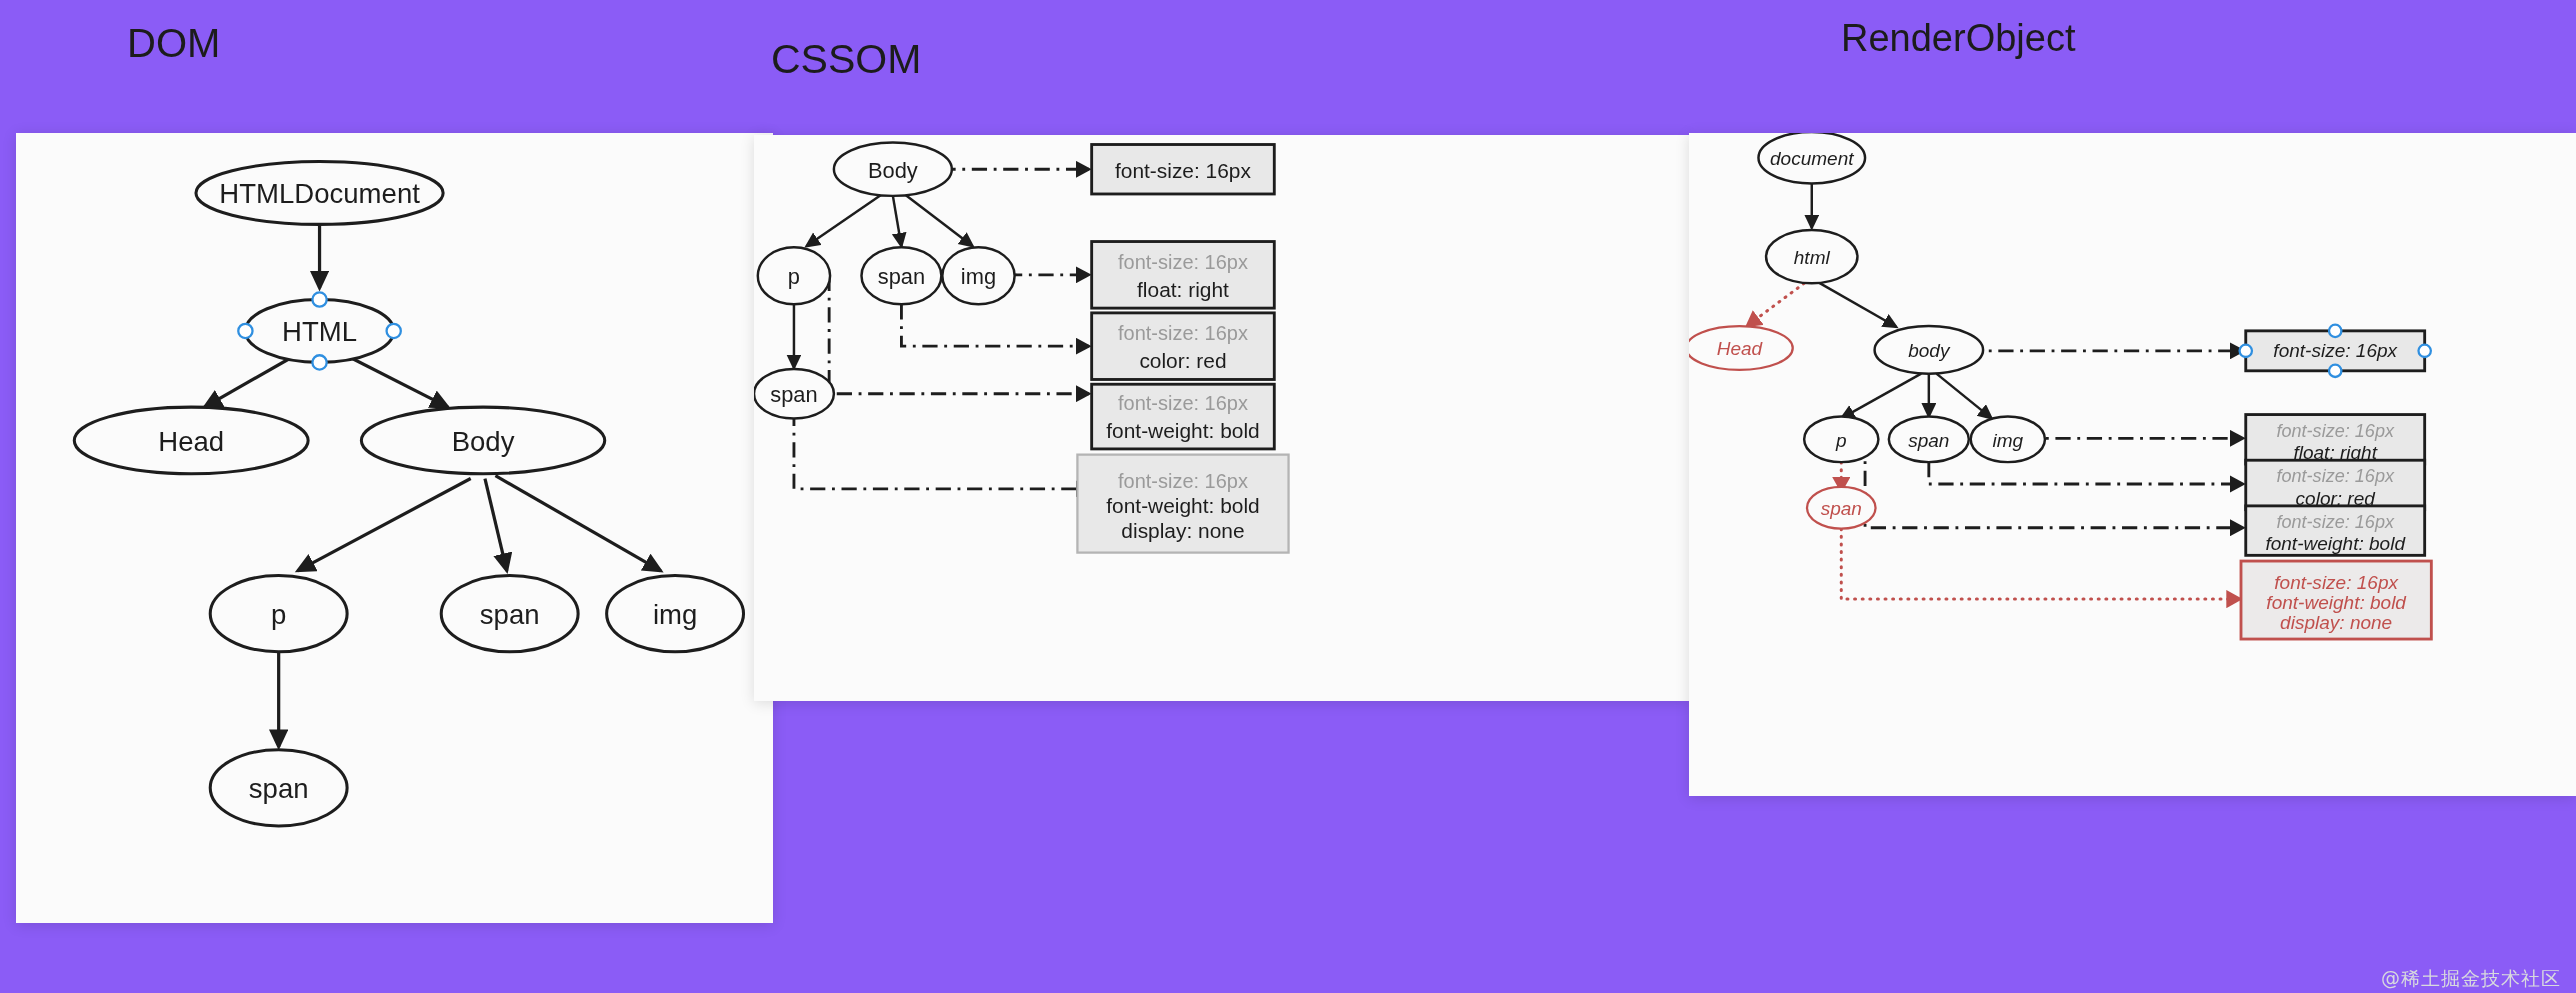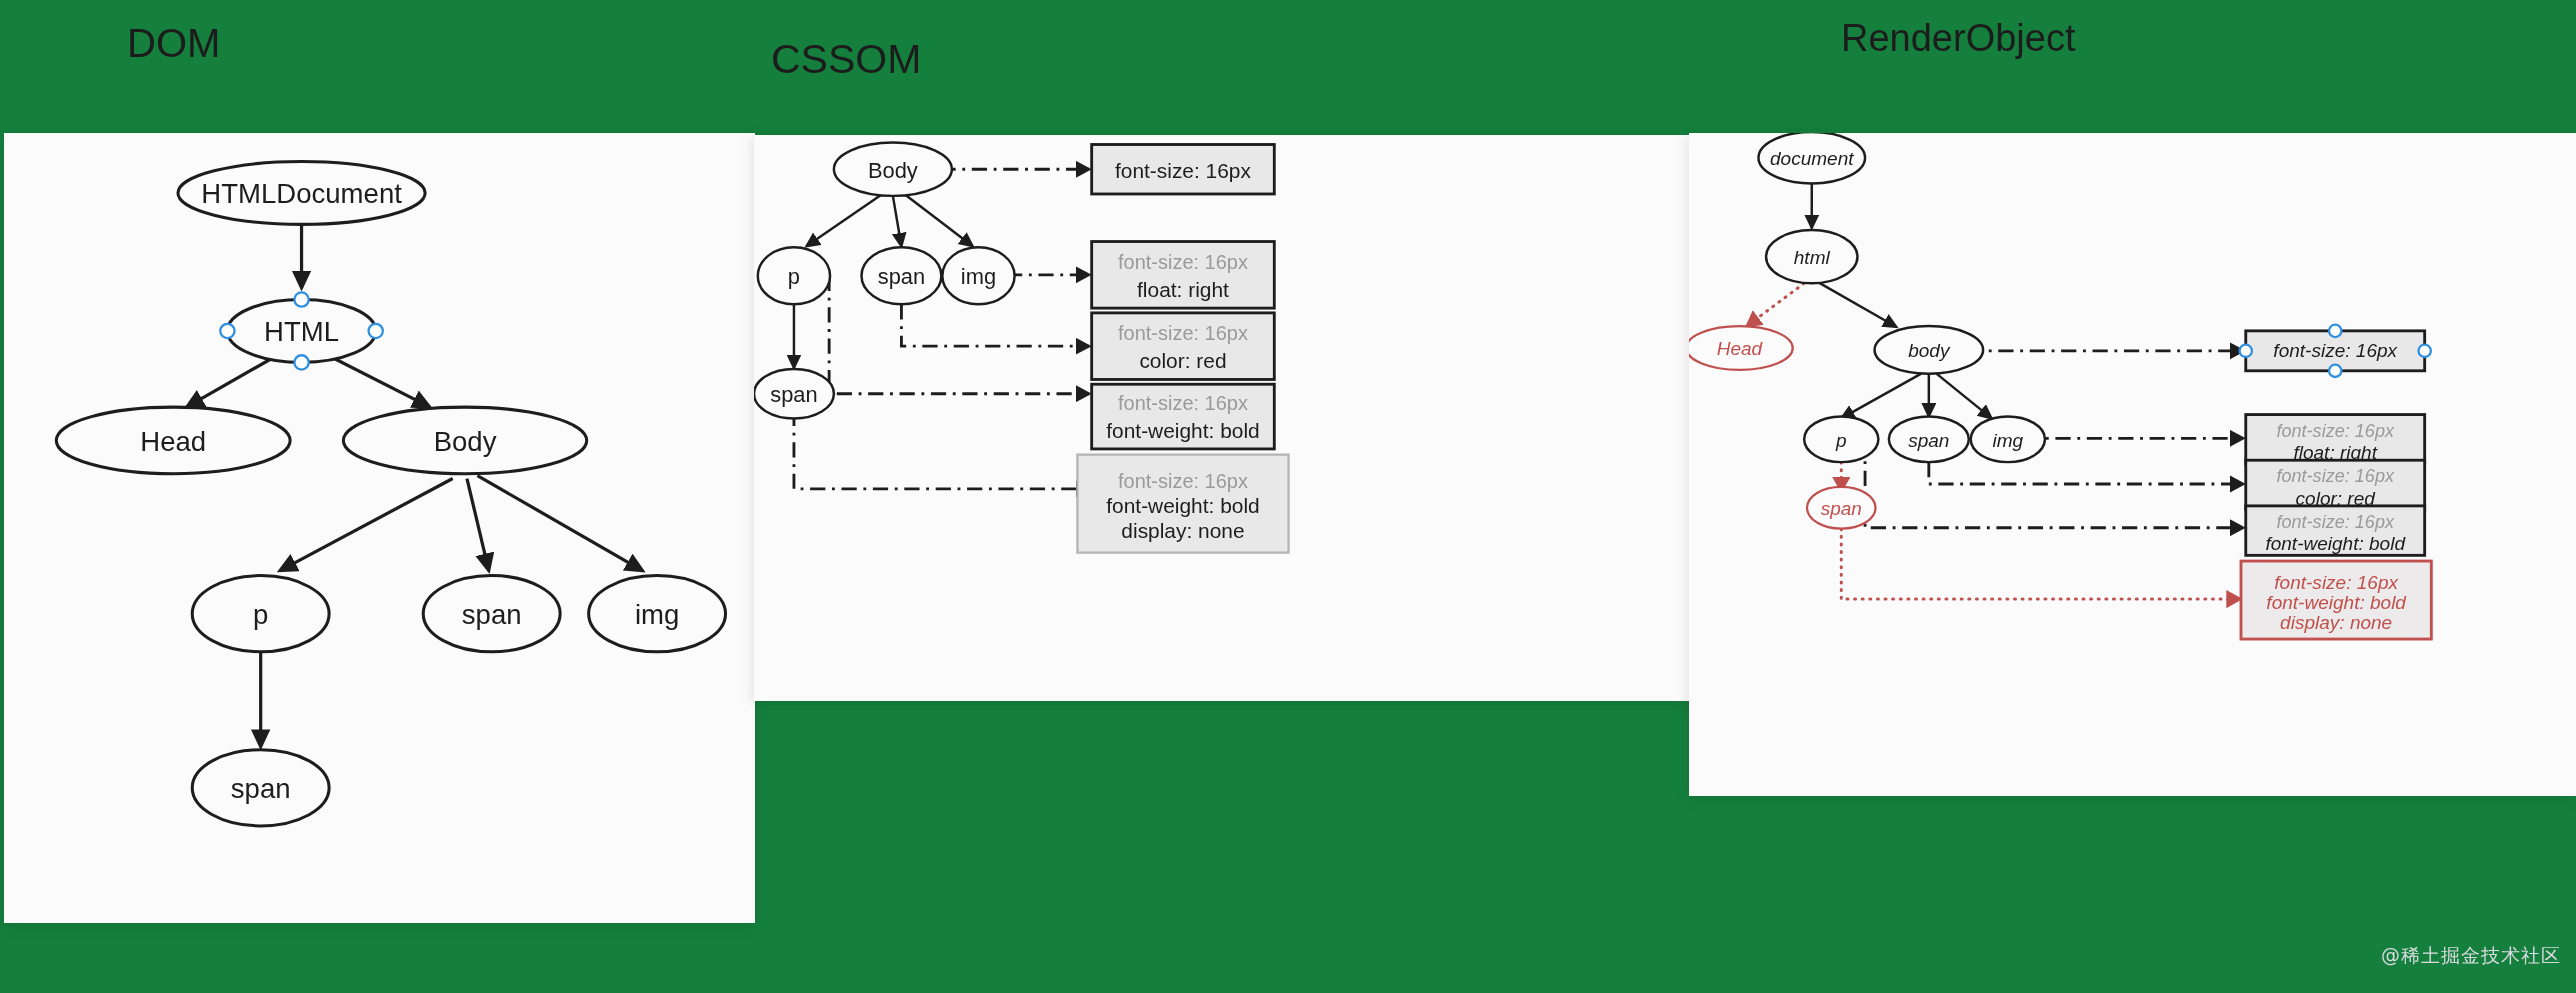--- a/index.html
+++ b/index.html
@@ -5,49 +5,49 @@
   html, body {
     margin: 0;
     padding: 0;
     background: #ffffff;
     font-family: "Liberation Sans", sans-serif;
   }
   #root {
     position: relative;
     width: 2576px;
     height: 993px;
-    background: #15803d;
+    background: #8b5cf6;
     overflow: hidden;
   }
   .section-title {
     position: absolute;
     font-family: "Liberation Sans", sans-serif;
     color: #1c1c1c;
     font-weight: 400;
     white-space: nowrap;
   }
   #title-dom   { left: 127px; top: 21px; font-size: 40px; }
   #title-cssom { left: 771px; top: 36px; font-size: 41px; }
   #title-ro    { left: 1841px; top: 17px; font-size: 38px; }
 
   .panel {
     position: absolute;
     background: #fbfbfb;
     box-shadow: 0 1.9px 13.3px rgba(0,0,0,0.13);
   }
-  #panel-dom   { left: 4px;    top: 133px; width: 751px;  height: 790px; }
+  #panel-dom   { left: 16px;    top: 133px; width: 751px;  height: 790px; padding-left: 6px; }
   #panel-cssom { left: 754px;  top: 135px; width: 935px;  height: 566px; }
   #panel-ro    { left: 1689px; top: 133px; width: 887px;  height: 663px; font-style: italic; }
 
   .panel > svg { display: block; width: 100%; height: 100%; }
 
   .watermark {
     position: absolute;
     right: 15px;
-    bottom: 24px;
+    bottom: 1px;
     font-size: 19px;
     color: #d8dade;
     font-family: "DejaVu Sans", sans-serif;
     letter-spacing: 1px;
     user-select: none;
   }
 
   
   .node-ellipse { fill: #fbfbfb; stroke: #1d1d1d; stroke-width: 3.2; }
   .node-ellipse-thin { fill: #fbfbfb; stroke: #1d1d1d; stroke-width: 2.6; }

